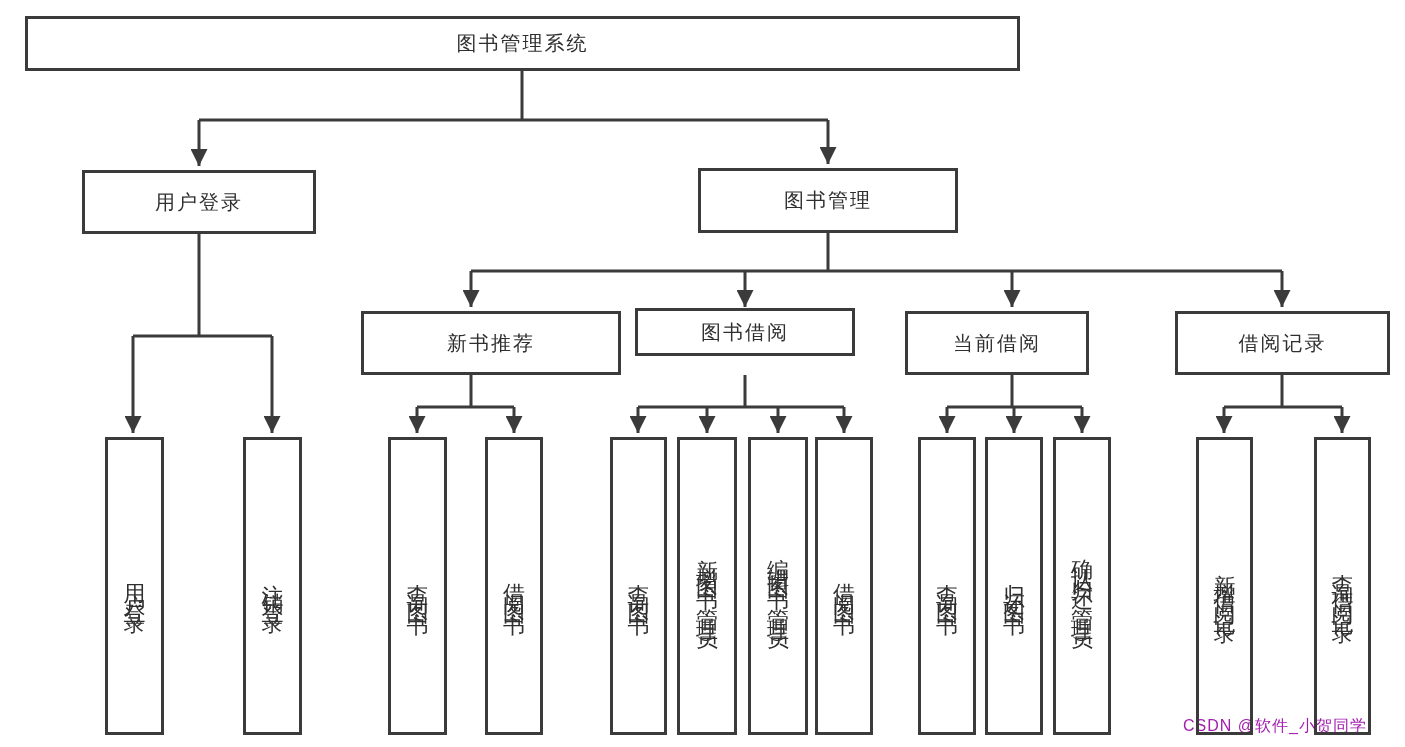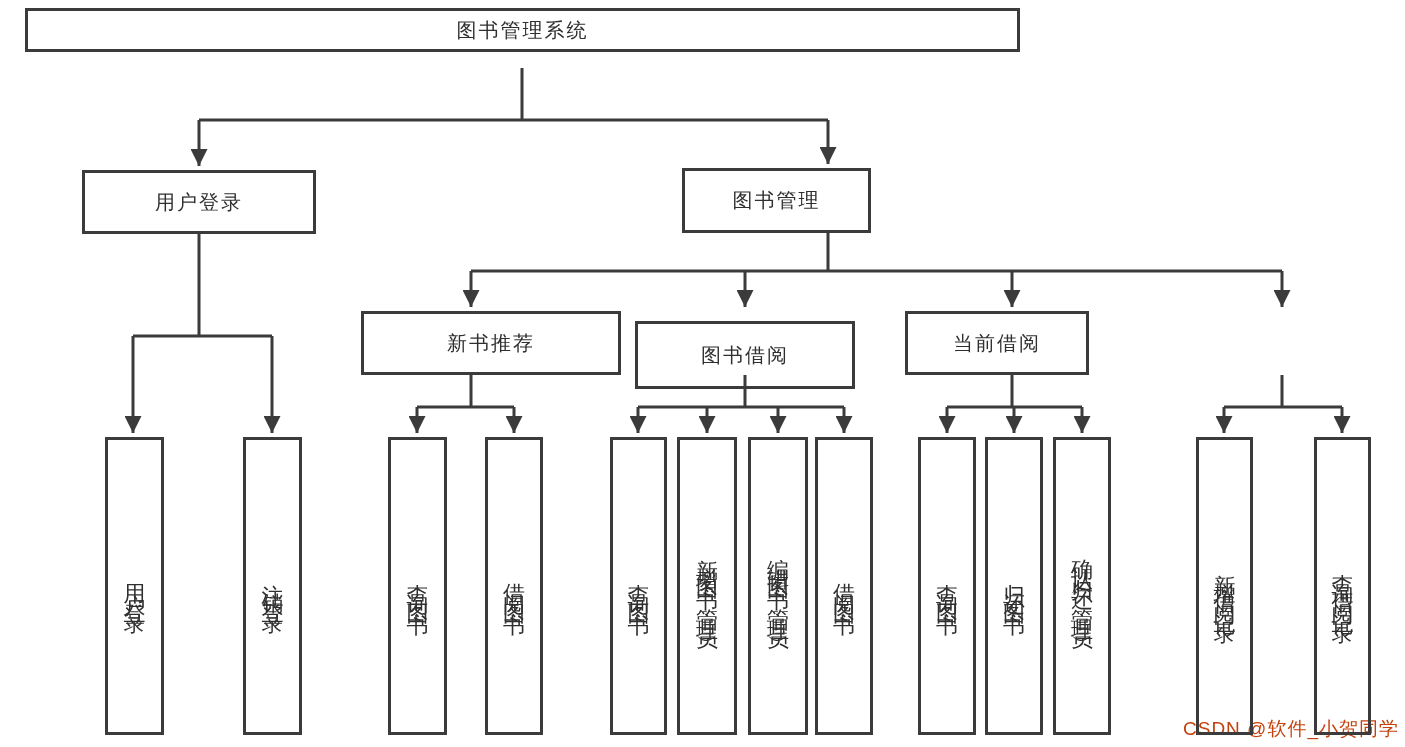--- a/index.html
+++ b/index.html
@@ -3,21 +3,21 @@
 <meta charset="utf-8">
 <style>
   html,body{margin:0;padding:0;background:#fff;}
   .canvas{
     position:relative;width:1405px;height:747px;background:#ffffff;overflow:hidden;
     font-family:"Liberation Sans","DejaVu Sans",sans-serif;
   }
   .connectors{position:absolute;left:0;top:0;z-index:1;}
   .watermark{
     position:absolute;left:1183px;top:716px;z-index:0;
-    font-size:19px;color:#c2410c;letter-spacing:1px;white-space:nowrap;
+    font-size:16px;color:#a21caf;letter-spacing:1px;white-space:nowrap;
   }
   .hbox{
     position:absolute;z-index:2;box-sizing:border-box;
     border:3px solid #3b3b3b;background:transparent;
     display:flex;align-items:center;justify-content:center;
     font-size:20px;letter-spacing:2px;color:#2f2f2f;
   }
   .vbox{
     position:absolute;top:437px;height:298px;z-index:2;box-sizing:border-box;
     border:3px solid #3b3b3b;background:transparent;
@@ -69,28 +69,29 @@
       <line x1="947" y1="407" x2="947" y2="433" marker-end="url(#arrow)"></line>
       <line x1="1014" y1="407" x2="1014" y2="433" marker-end="url(#arrow)"></line>
       <line x1="1082" y1="407" x2="1082" y2="433" marker-end="url(#arrow)"></line>
 
       <path d="M1282,375 V407 M1224,407 H1342"></path>
       <line x1="1224" y1="407" x2="1224" y2="433" marker-end="url(#arrow)"></line>
       <line x1="1342" y1="407" x2="1342" y2="433" marker-end="url(#arrow)"></line>
     </g>
   </svg>
 
-  <div class="hbox" style="left:25px;top:8px;width:995px;height:44px">图书管理系统</div>
+  <div class="hbox" style="left:25px;top:16px;width:995px;height:55px">图书管理系统</div>
 
   <div class="hbox" style="left:82px;top:170px;width:234px;height:64px">用户登录</div>
-  <div class="hbox" style="left:682px;top:168px;width:189px;height:65px">图书管理</div>
+  <div class="hbox" style="left:698px;top:168px;width:260px;height:65px">图书管理</div>
 
   <div class="hbox" style="left:361px;top:311px;width:260px;height:64px">新书推荐</div>
-  <div class="hbox" style="left:635px;top:321px;width:220px;height:68px">图书借阅</div>
+  <div class="hbox" style="left:635px;top:308px;width:220px;height:48px">图书借阅</div>
   <div class="hbox" style="left:905px;top:311px;width:184px;height:64px">当前借阅</div>
+  <div class="hbox" style="left:1175px;top:311px;width:215px;height:64px">借阅记录</div>
 
   <div class="vbox" style="left:105px;width:59px">用户登录</div>
   <div class="vbox" style="left:243px;width:59px">注销登录</div>
 
   <div class="vbox" style="left:388px;width:59px">查询图书</div>
   <div class="vbox" style="left:485px;width:58px">借阅图书</div>
 
   <div class="vbox" style="left:610px;width:57px">查询图书</div>
   <div class="vbox" style="left:677px;width:60px">新增图书（管理员）</div>
   <div class="vbox" style="left:748px;width:60px">编辑图书（管理员）</div>

